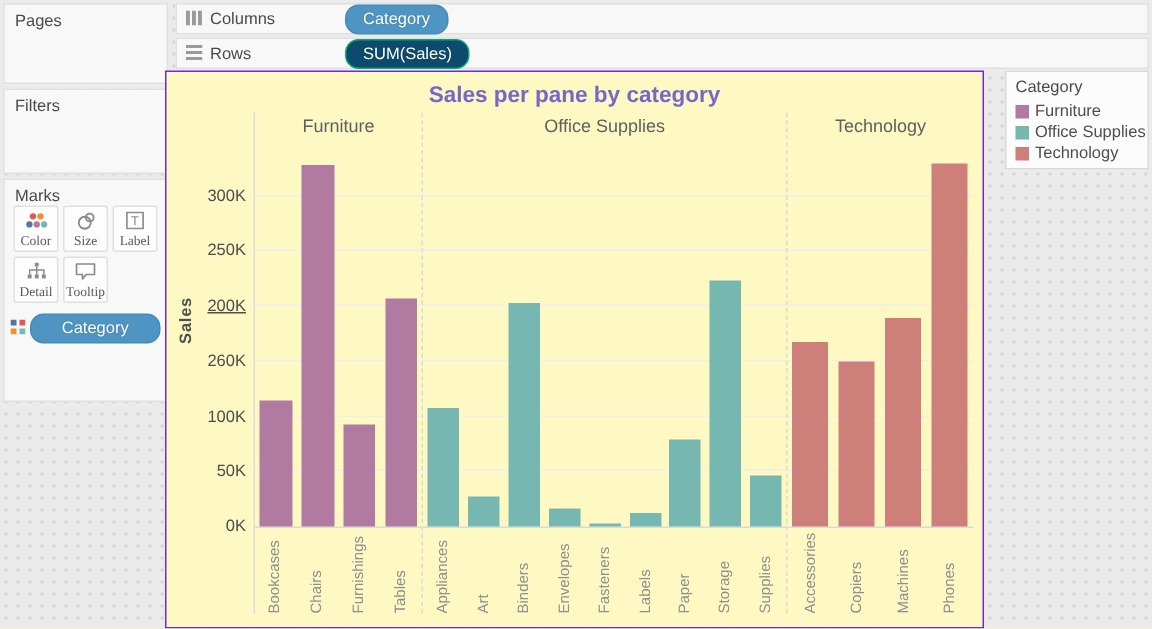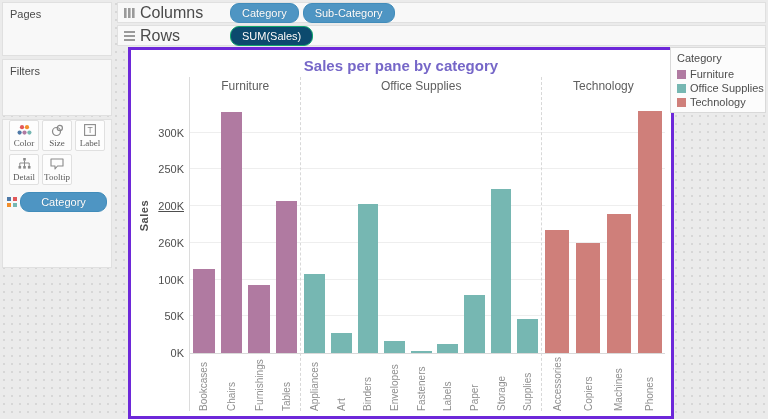--- a/index.html
+++ b/index.html
@@ -51,27 +51,27 @@
   .encoding-row .pill { flex:1; text-align:center; }
 
   
   .shelf {
     position:absolute; left:117px; right:2px; height:21px;
     background:#f8f8f8; border:1px solid #e0e0e0;
     display:flex; align-items:center; padding-left:6px;
   }
   #columns-shelf { top:2px; }
   #rows-shelf    { top:25px; }
-  .shelf-label { font-size:16px; color:#4a4a4a; margin:0 8px 0 5px; width:52px; }
+  .shelf-label { font-size:11px; color:#4a4a4a; margin:0 8px 0 5px; width:52px; }
   .shelf-pills { display:flex; gap:4px; margin-left:30px; }
 
   
   #chart-card {
-    position:absolute; left:128px; top:47px; width:546px; bottom:0;
-    background:#ffffff; border:3px solid #6d28d9; overflow:hidden;
+    position:absolute; left:110px; top:47px; width:546px; bottom:0;
+    background:#fef9c3; border:1px solid #6d28d9; overflow:hidden;
   }
   .chart-title { text-align:center; font-size:15px; font-weight:600; padding-top:7px; height:27px; }
   .chart-body { display:flex; padding-left:4px; }
   .ylabel-col {
     width:18px; display:flex; align-items:center; justify-content:center;
     padding-bottom:57px;
   }
   .ylabel-col span {
     writing-mode:vertical-rl; transform:rotate(180deg);
     font-size:11px; font-weight:bold; color:#4f4f4f; letter-spacing:0.5px;
@@ -117,20 +117,21 @@
 
 <div class="panel" id="pages-panel">
   <div class="panel-label">Pages</div>
 </div>
 
 <div class="panel" id="filters-panel">
   <div class="panel-label">Filters</div>
 </div>
 
 <div class="panel" id="marks-panel">
+  <div class="panel-label">Marks</div>
   <div class="marks-buttons" id="marks-buttons">
       <div class="mark-btn">
         <span class="mb-icon">
           <svg width="15" height="12" viewBox="0 0 15 12">
             <circle cx="5" cy="3.2" r="2.1" fill="#e15759"></circle>
             <circle cx="10" cy="3.2" r="2.1" fill="#f28e2b"></circle>
             <circle cx="2.6" cy="8.6" r="2.1" fill="#4e79a7"></circle>
             <circle cx="7.5" cy="8.6" r="2.1" fill="#b07aa1"></circle>
             <circle cx="12.4" cy="8.6" r="2.1" fill="#76b7b2"></circle>
           </svg>
@@ -193,21 +194,20 @@
   <span>
     <svg width="11" height="10" viewBox="0 0 11 10">
         <rect x="0" y="0" width="2.6" height="10" fill="#9a9a9a"></rect>
         <rect x="4" y="0" width="2.6" height="10" fill="#9a9a9a"></rect>
         <rect x="8" y="0" width="2.6" height="10" fill="#9a9a9a"></rect>
       </svg>
   </span>
   <span class="shelf-label">Columns</span>
   <div class="shelf-pills" id="columns-pills">
       <div class="pill pill-blue">Category</div>
-      <div class="pill pill-blue">Sub-Category</div>
     </div>
 </div>
 
 <div class="shelf" id="rows-shelf">
   <span>
     <svg width="11" height="10" viewBox="0 0 11 10">
         <rect x="0" y="0" width="11" height="2" fill="#9a9a9a"></rect>
         <rect x="0" y="4" width="11" height="2" fill="#9a9a9a"></rect>
         <rect x="0" y="8" width="11" height="2" fill="#9a9a9a"></rect>
       </svg>

